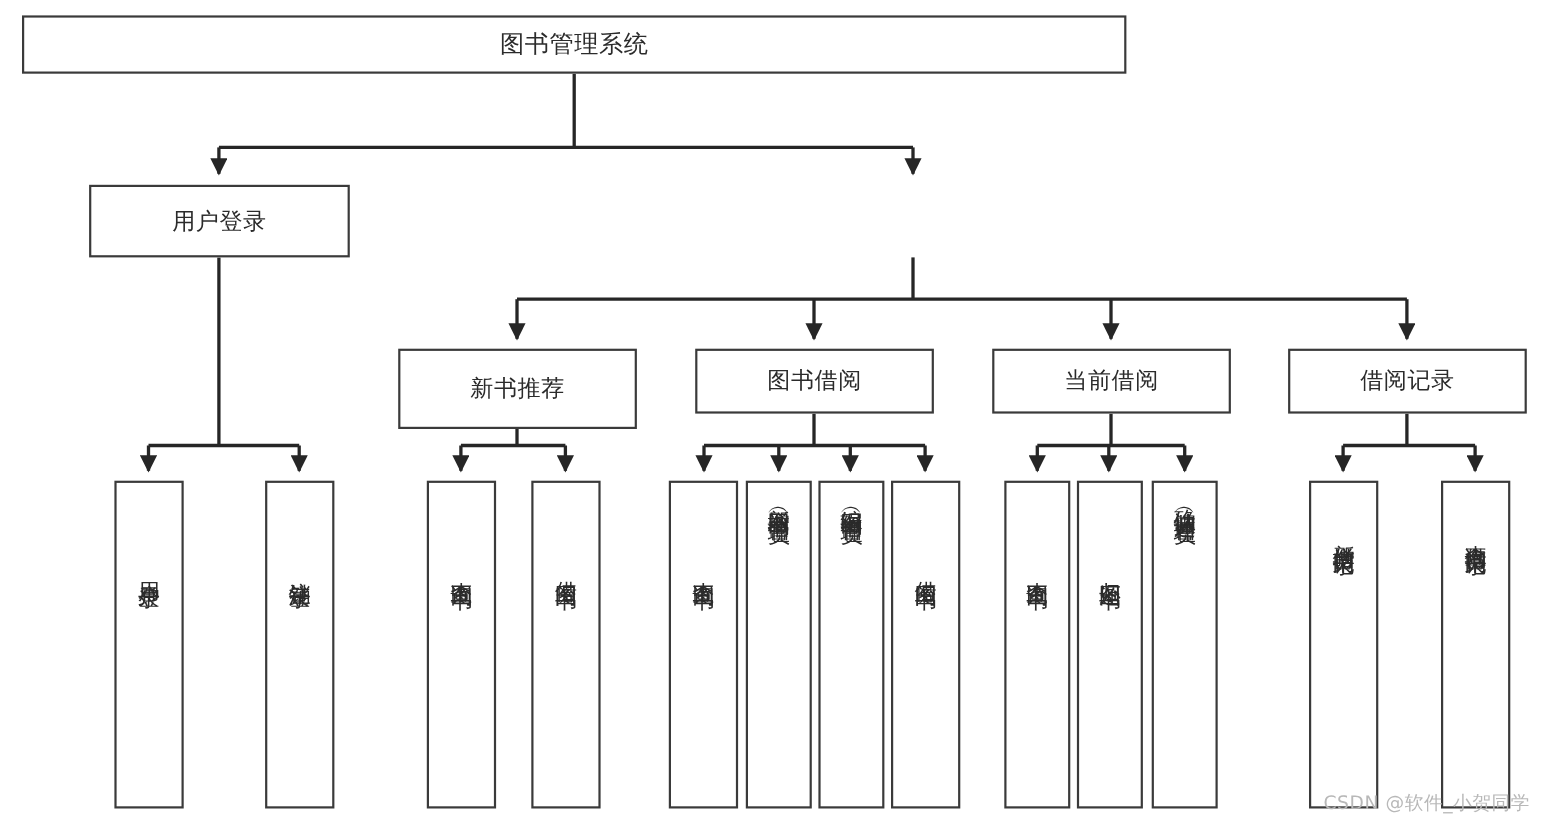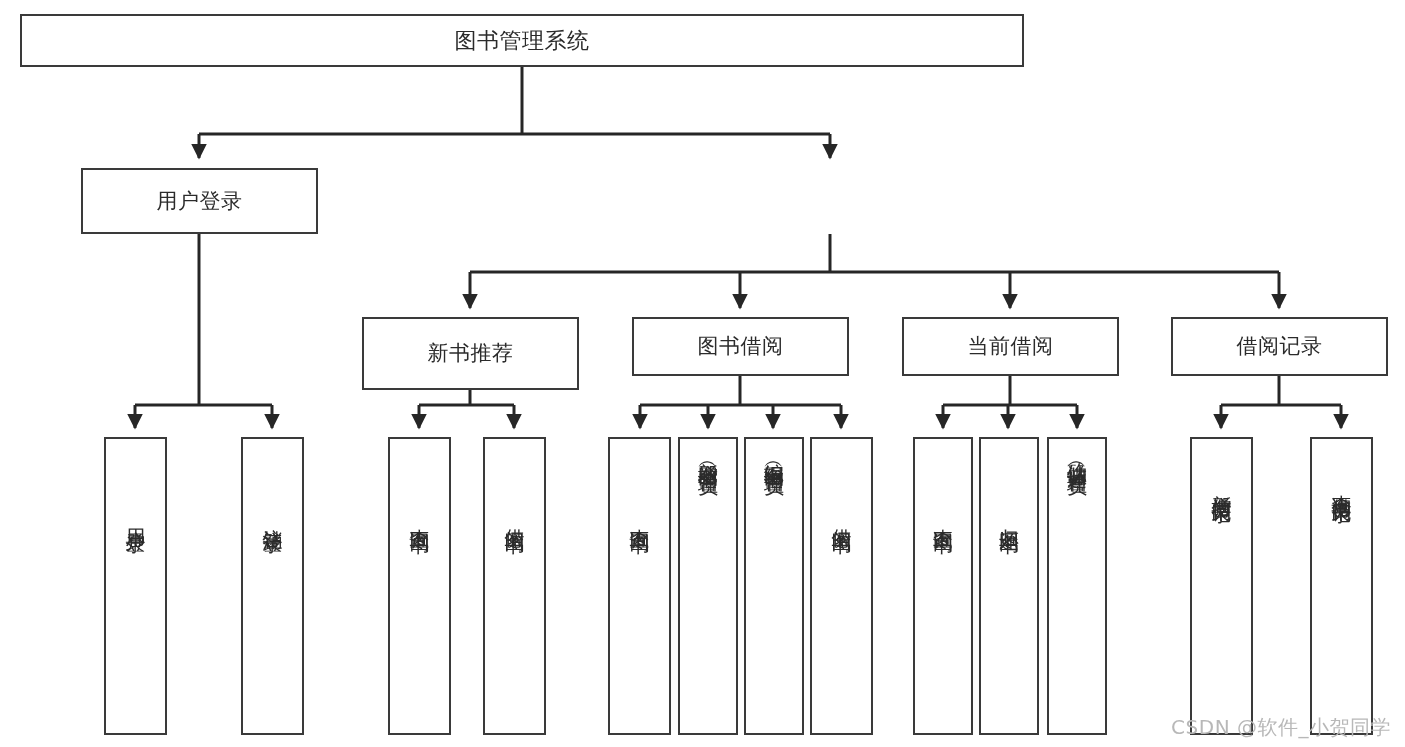--- a/index.html
+++ b/index.html
@@ -59,21 +59,21 @@
     text-orientation: upright;
     font-size: 20px;
     line-height: 1.05;
     letter-spacing: 2px;
     white-space: nowrap;
   }
   .watermark {
     position: absolute;
     right: 14px;
     bottom: 6px;
-    font-size: 20px;
+    font-size: 17px;
     color: #b8b8b8;
     letter-spacing: 0.5px;
     white-space: nowrap;
     z-index: 5;
   }
 </style>
 </head>
 <body>
 
 <div id="canvas">

